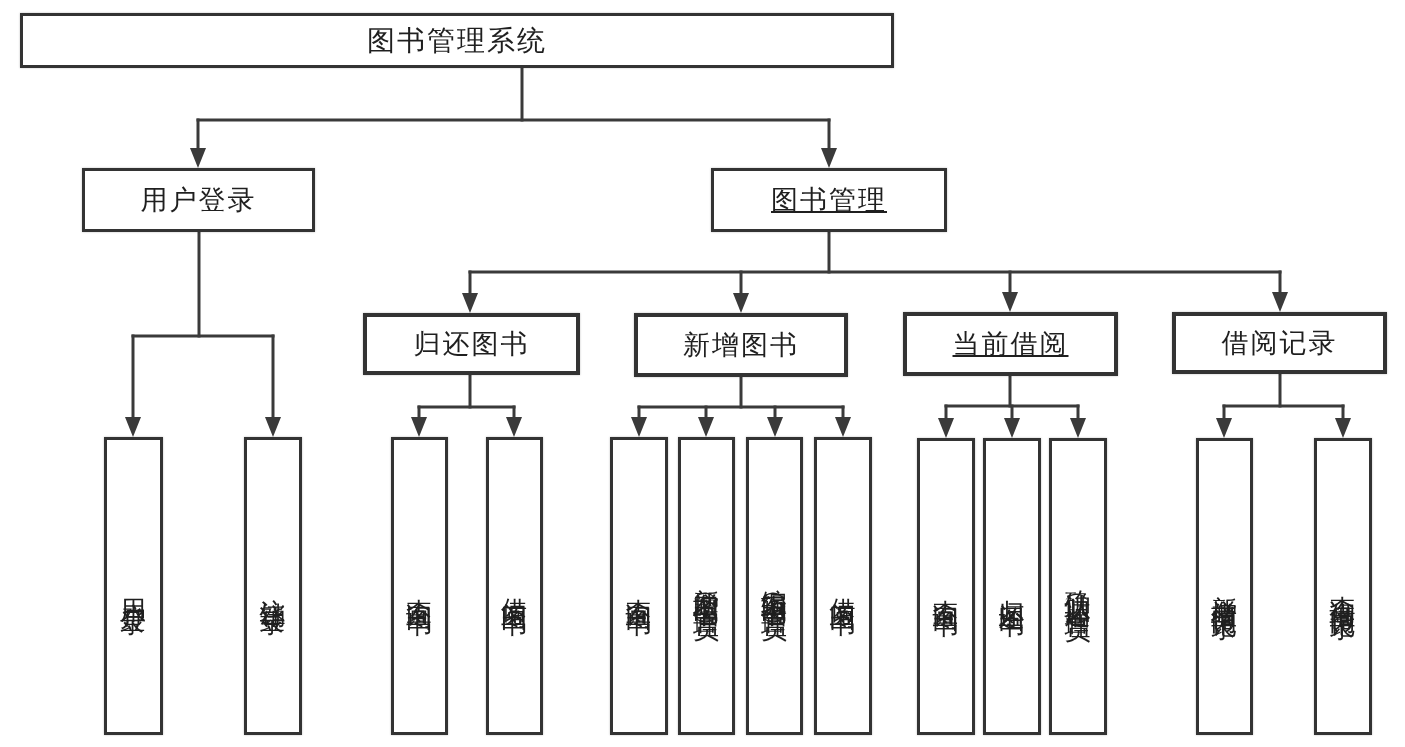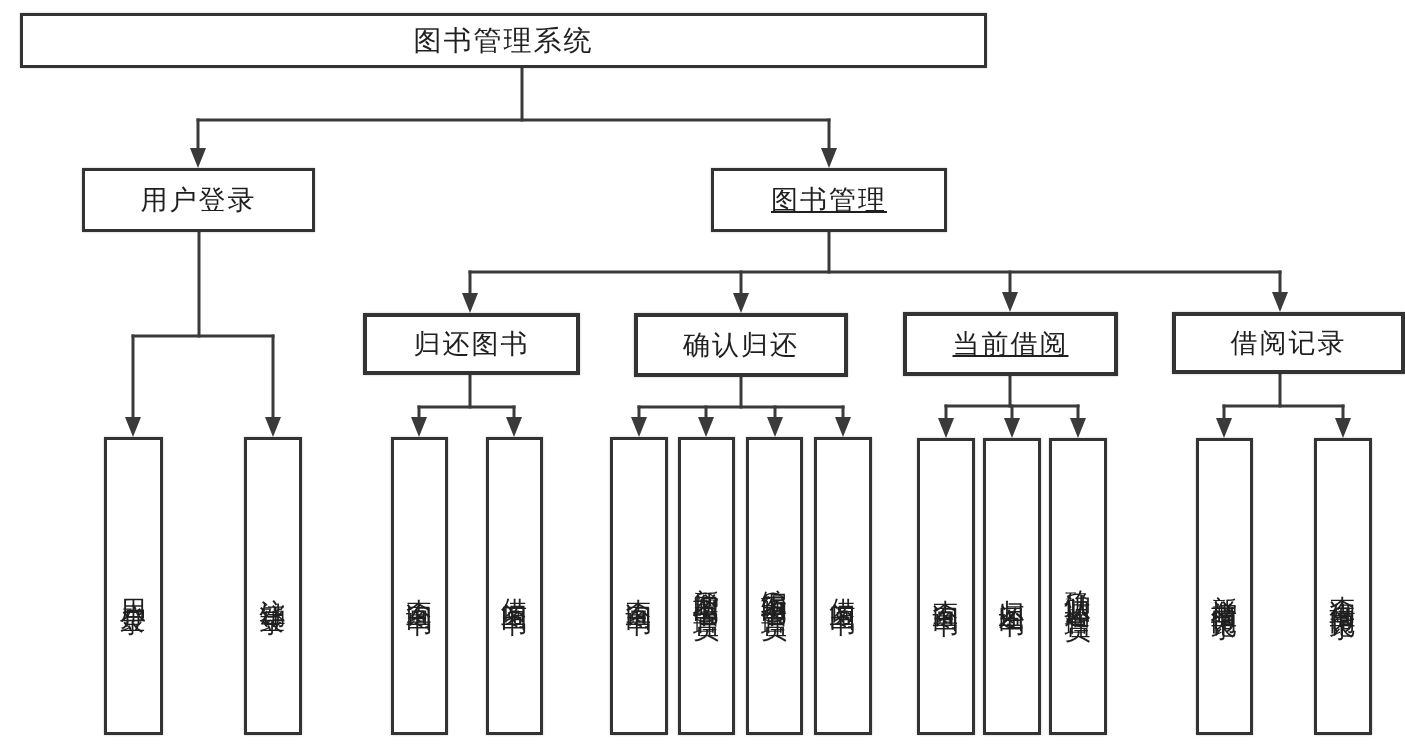--- a/index.html
+++ b/index.html
@@ -118,29 +118,29 @@
       <line x1="1078" y1="406" x2="1078" y2="421" stroke="#3a3a3a" stroke-width="3" stroke-linecap="square"></line>
       <polygon points="1070,418 1086,418 1078,438" fill="#3a3a3a"></polygon>
       <line x1="1280" y1="374" x2="1280" y2="406" stroke="#3a3a3a" stroke-width="3" stroke-linecap="square"></line>
       <line x1="1224" y1="406" x2="1343" y2="406" stroke="#3a3a3a" stroke-width="3" stroke-linecap="square"></line>
       <line x1="1224" y1="406" x2="1224" y2="421" stroke="#3a3a3a" stroke-width="3" stroke-linecap="square"></line>
       <polygon points="1216,418 1232,418 1224,438" fill="#3a3a3a"></polygon>
       <line x1="1343" y1="406" x2="1343" y2="421" stroke="#3a3a3a" stroke-width="3" stroke-linecap="square"></line>
       <polygon points="1335,418 1351,418 1343,438" fill="#3a3a3a"></polygon>
     </svg>
 
-  <div class="node hbox root" style="left:20px; top:13px; width:967px; height:55px;">图书管理系统</div>
+  <div class="node hbox root" style="left:20px; top:13px; width:874px; height:55px;">图书管理系统</div>
 
   <div class="node hbox" style="left:82px; top:168px; width:233px; height:64px;">用户登录</div>
   <div class="node hbox" style="left:711px; top:168px; width:236px; height:64px;text-decoration:underline;">图书管理</div>
 
   <div class="node hbox lvl3" style="left:363px; top:313px; width:217px; height:62px;">归还图书</div>
-  <div class="node hbox lvl3" style="left:634px; top:313px; width:214px; height:64px;">确认归还</div>
+  <div class="node hbox lvl3" style="left:634px; top:313px; width:214px; height:64px;">新增图书</div>
   <div class="node hbox lvl3" style="left:903px; top:312px; width:215px; height:64px;text-decoration:underline;">当前借阅</div>
-  <div class="node hbox lvl3" style="left:1172px; top:312px; width:233px; height:62px;">借阅记录</div>
+  <div class="node hbox lvl3" style="left:1172px; top:312px; width:215px; height:62px;">借阅记录</div>
 
   <div class="node vbox" style="left:104px; top:437px; width:59px; height:298px;">
     <span class="vtext">用户登录</span>
   </div>
   <div class="node vbox" style="left:244px; top:437px; width:58px; height:298px;">
     <span class="vtext">注销登录</span>
   </div>
 
   <div class="node vbox" style="left:391px; top:437px; width:57px; height:298px;">
     <span class="vtext">查询图书</span>

